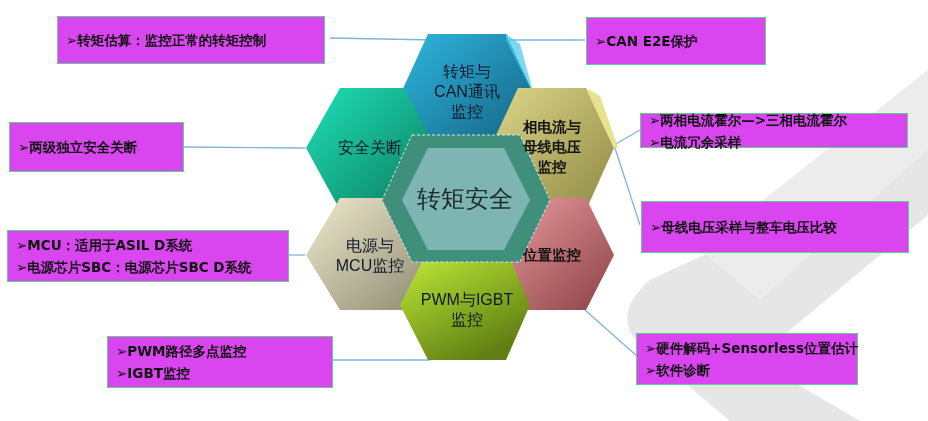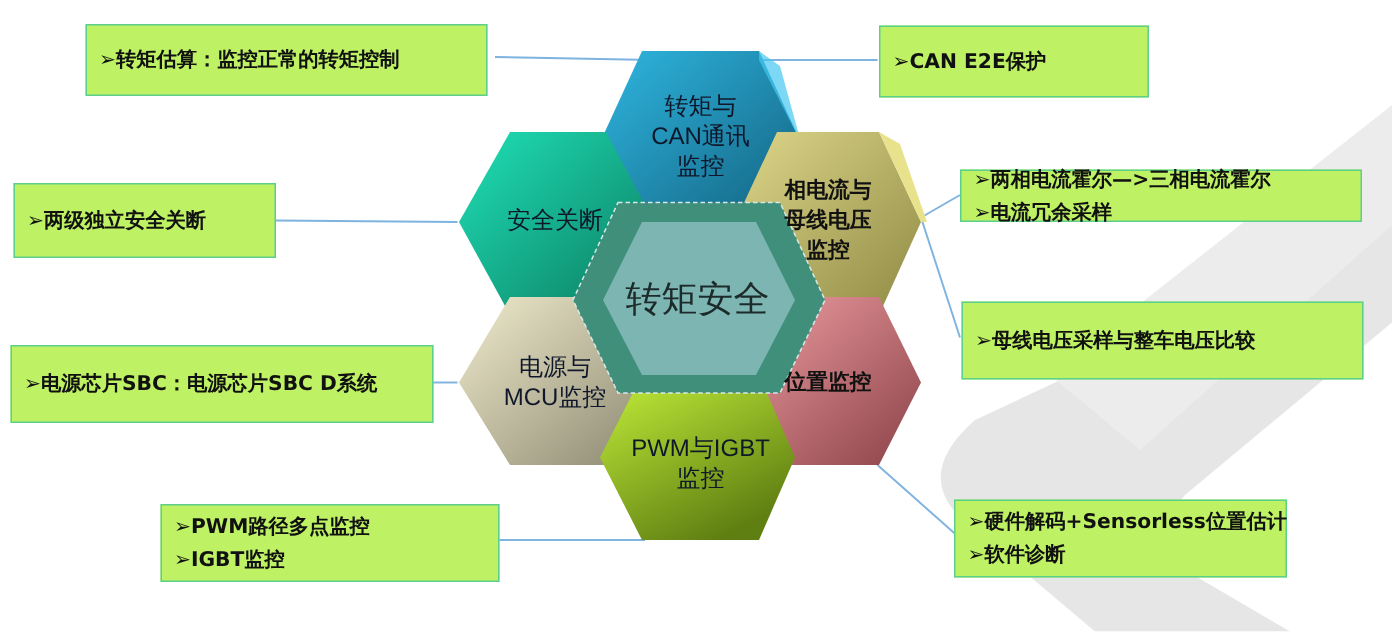--- a/index.html
+++ b/index.html
@@ -1,20 +1,20 @@
 <!DOCTYPE html>
 <html><head>
 <meta charset="utf-8">
 <style>
   html, body { margin:0; padding:0; background:#ffffff; }
   body { width:928px; height:421px; position:relative; overflow:hidden;
          font-family:"DejaVu Sans","Liberation Sans",sans-serif; }
   .bgshape { position:absolute; left:0; top:0; }
   svg.diagram { position:absolute; left:0; top:0; }
-  .box { position:absolute; background:#bef264; border:1.5px solid #5ccf8a;
+  .box { position:absolute; background:#d946ef; border:1.5px solid #5ccf8a;
          box-sizing:border-box; display:flex; flex-direction:column; justify-content:center;
          padding-left:8px; }
   .box .line { font-weight:bold; font-size:13.5px; color:#111; line-height:22px; white-space:nowrap; }
   .hex-label { position:absolute; text-align:center; font-family:Liberation Sans, sans-serif;
                font-size:16px; line-height:20px; color:#0f172a; white-space:pre-line; }
   .hex-label.bold { font-family:Liberation Mono, monospace; font-weight:bold; color:#111; }
 </style>
 </head>
 <body>
 
@@ -124,20 +124,21 @@
 <div class="box" style="left:640px; top:113px; width:268px; height:35px;">
   <div class="line">➢两相电流霍尔—&gt;三相电流霍尔</div>
   <div class="line">➢电流冗余采样</div>
 </div>
 
 <div class="box" style="left:641px; top:201px; width:268px; height:52px;">
   <div class="line">➢母线电压采样与整车电压比较</div>
 </div>
 
 <div class="box" style="left:7px; top:230px; width:282px; height:52px;">
+  <div class="line">➢MCU：适用于ASIL D系统</div>
   <div class="line">➢电源芯片SBC：电源芯片SBC D系统</div>
 </div>
 
 <div class="box" style="left:107px; top:336px; width:226px; height:52px;">
   <div class="line">➢PWM路径多点监控</div>
   <div class="line">➢IGBT监控</div>
 </div>
 
 <div class="box" style="left:636px; top:333px; width:222px; height:52px;">
   <div class="line">➢硬件解码+Sensorless位置估计</div>

